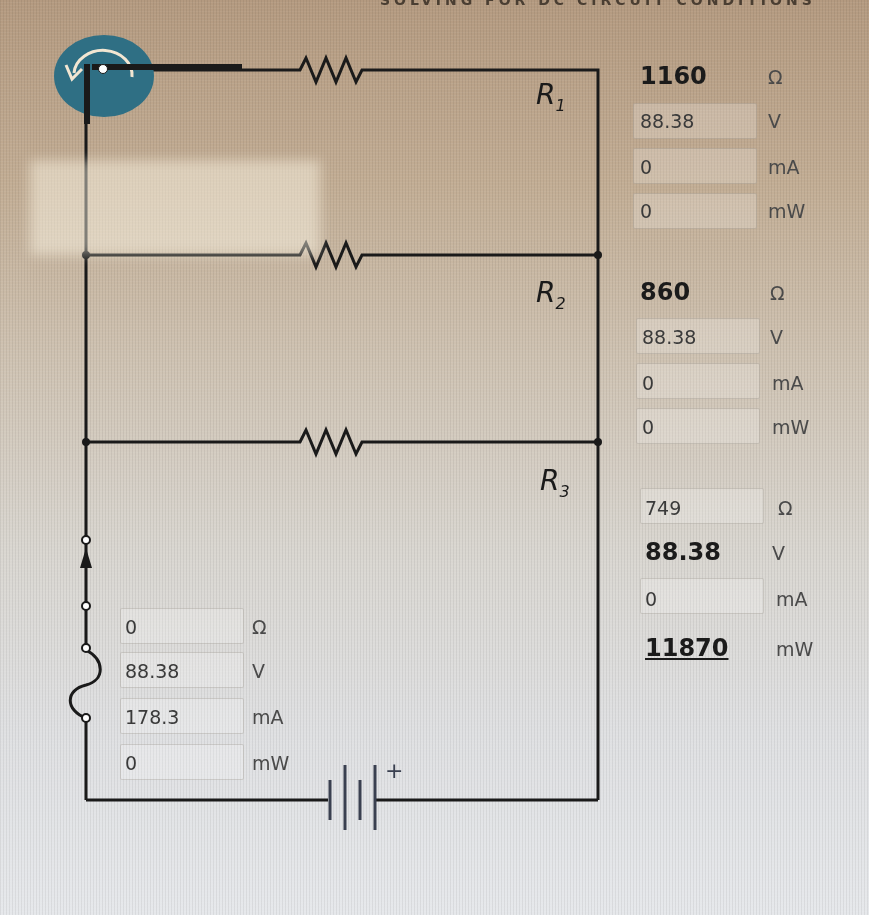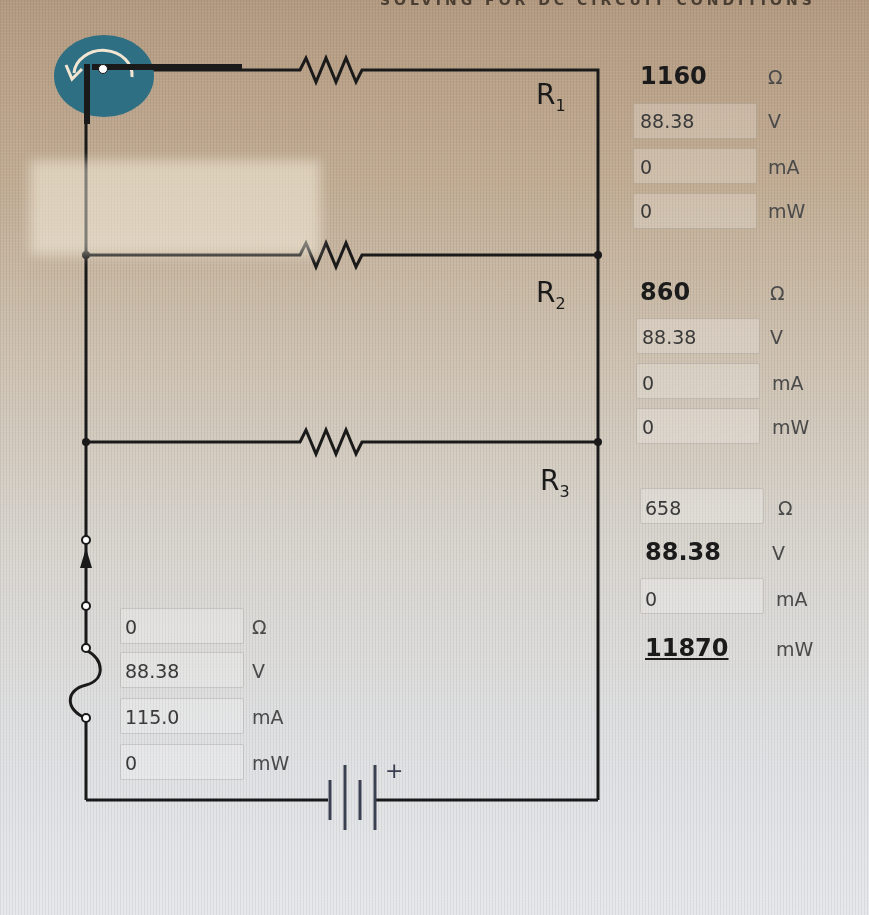--- a/index.html
+++ b/index.html
@@ -6,21 +6,21 @@
   body{width:869px;height:915px;overflow:hidden;position:relative;
     font-family:"DejaVu Sans","Liberation Sans",sans-serif;
     background:linear-gradient(180deg,#b49a80 0%,#c2ad94 20%,#cfc3b3 40%,#d9d6d0 60%,#dfe0e2 80%,#e6e8eb 100%);}
   .screen{position:absolute;inset:0;
     background-image:repeating-linear-gradient(90deg,rgba(0,0,0,0.06) 0 1px,transparent 1px 3px),
       repeating-linear-gradient(0deg,rgba(255,255,255,0.05) 0 1px,transparent 1px 3px);}
   .glare{position:absolute;left:30px;top:160px;width:290px;height:95px;background:rgba(255,250,235,0.45);filter:blur(6px);}
   .title{position:absolute;left:380px;top:-8px;font-size:14px;letter-spacing:4px;color:#4a3e32;font-weight:bold;}
   svg.circuit{position:absolute;left:0;top:0;}
   .reset-btn{position:absolute;left:54px;top:35px;width:100px;height:82px;border-radius:50%;background:#2f6f84;cursor:pointer;}
-  .rlabel{position:absolute;font-size:28px;color:#1a1a1a;}
+  .rlabel{position:absolute;font-style:italic;font-size:28px;color:#1a1a1a;}
   .rlabel sub{font-size:16px;}
   .panel{position:absolute;}
   .box{position:absolute;height:34px;background:rgba(255,255,255,0.22);border:1px solid rgba(120,110,100,0.25);border-radius:2px;}
   .val{position:absolute;text-align:left;font-size:19px;color:#3a3a3a;}
   .val.bold{font-weight:bold;font-size:24px;color:#1b1b1b;}
   .unit{position:absolute;font-size:19px;color:#4a4a4a;}
 </style>
 </head>
 <body>
 
@@ -108,37 +108,37 @@
   <div class="box" style="left:636px;top:363px;width:122px;"></div>
   <div class="val" style="left:642px;top:372px;width:117px;">0</div>
   <div class="unit" style="left:772px;top:372px;">mA</div>
   <div class="box" style="left:636px;top:408px;width:122px;"></div>
   <div class="val" style="left:642px;top:416px;width:117px;">0</div>
   <div class="unit" style="left:772px;top:416px;">mW</div>
 </div>
 
 <div class="panel">
   <div class="box" style="left:640px;top:488px;width:122px;"></div>
-  <div class="val" style="left:645px;top:497px;width:117px;">658</div>
+  <div class="val" style="left:645px;top:497px;width:117px;">749</div>
   <div class="unit" style="left:778px;top:497px;">Ω</div>
   <div class="val bold" style="left:645px;top:538px;width:117px;">88.38</div>
   <div class="unit" style="left:772px;top:542px;">V</div>
   <div class="box" style="left:640px;top:578px;width:122px;"></div>
   <div class="val" style="left:645px;top:588px;width:117px;">0</div>
   <div class="unit" style="left:776px;top:588px;">mA</div>
   <div class="val bold" style="left:645px;top:634px;width:117px;text-decoration:underline;">11870</div>
   <div class="unit" style="left:776px;top:638px;">mW</div>
 </div>
 
 <div class="panel">
   <div class="box" style="left:120px;top:608px;width:122px;"></div>
   <div class="val" style="left:125px;top:616px;width:117px;">0</div>
   <div class="unit" style="left:252px;top:616px;">Ω</div>
   <div class="box" style="left:120px;top:652px;width:122px;"></div>
   <div class="val" style="left:125px;top:660px;width:117px;">88.38</div>
   <div class="unit" style="left:252px;top:660px;">V</div>
   <div class="box" style="left:120px;top:698px;width:122px;"></div>
-  <div class="val" style="left:125px;top:706px;width:117px;">115.0</div>
+  <div class="val" style="left:125px;top:706px;width:117px;">178.3</div>
   <div class="unit" style="left:252px;top:706px;">mA</div>
   <div class="box" style="left:120px;top:744px;width:122px;"></div>
   <div class="val" style="left:125px;top:752px;width:117px;">0</div>
   <div class="unit" style="left:252px;top:752px;">mW</div>
 </div>
 
 </body></html>

